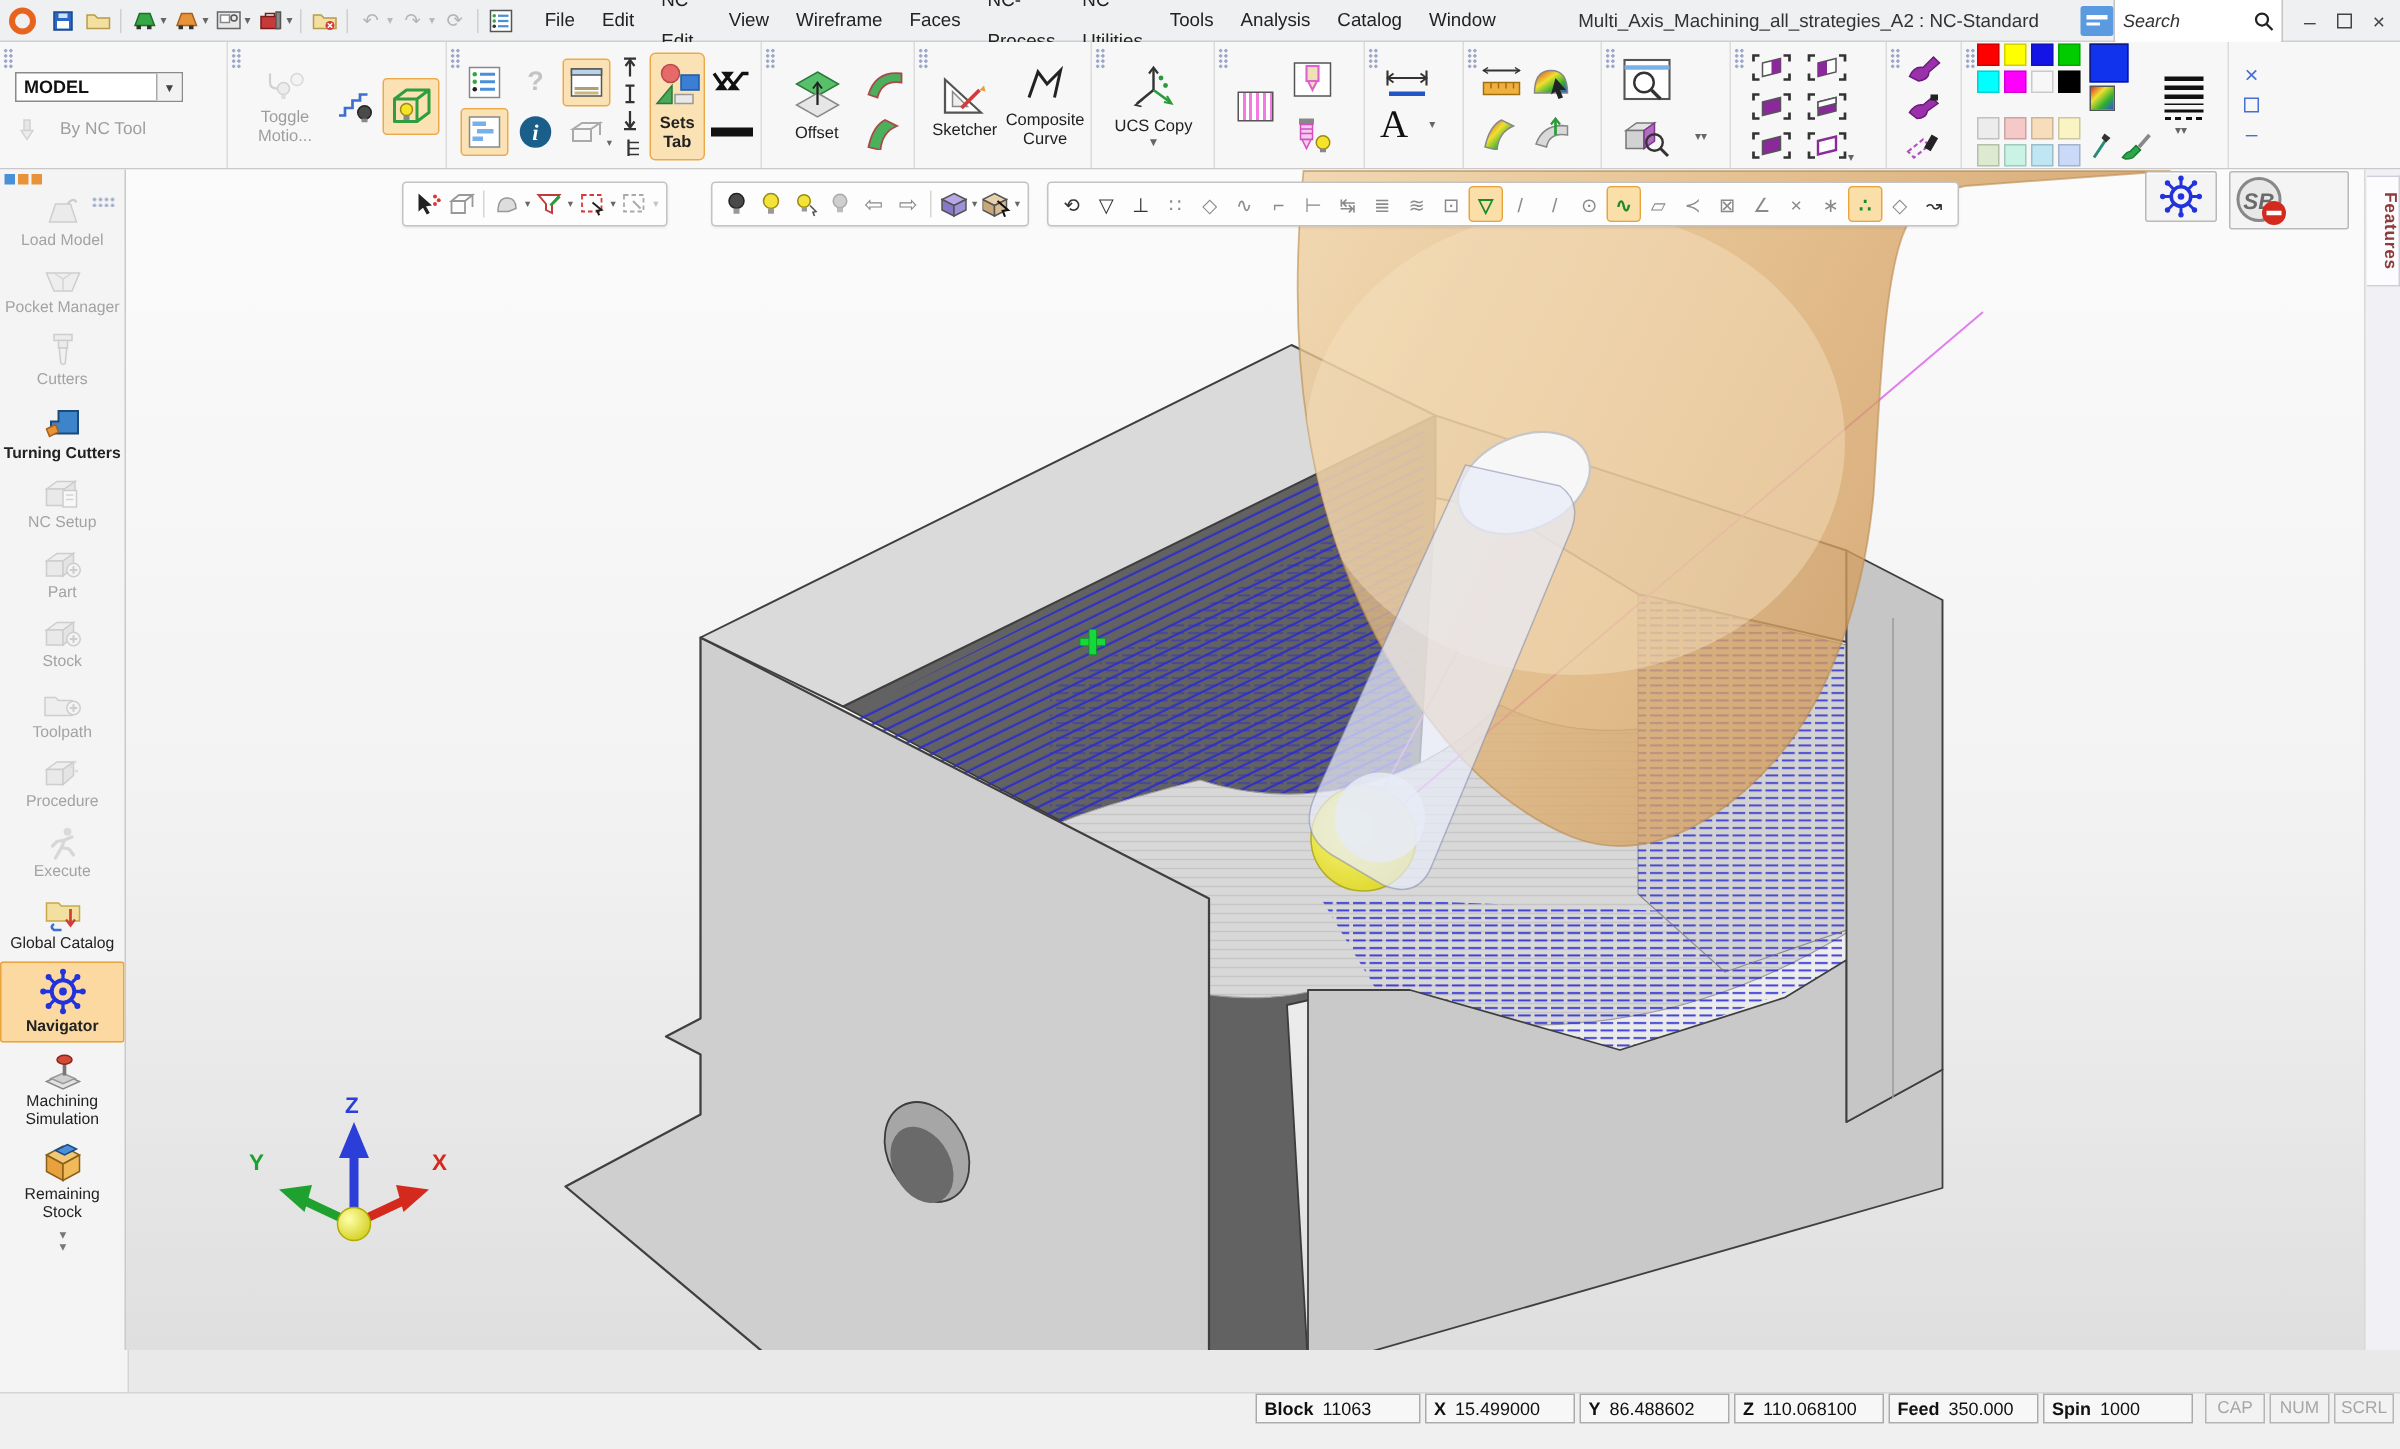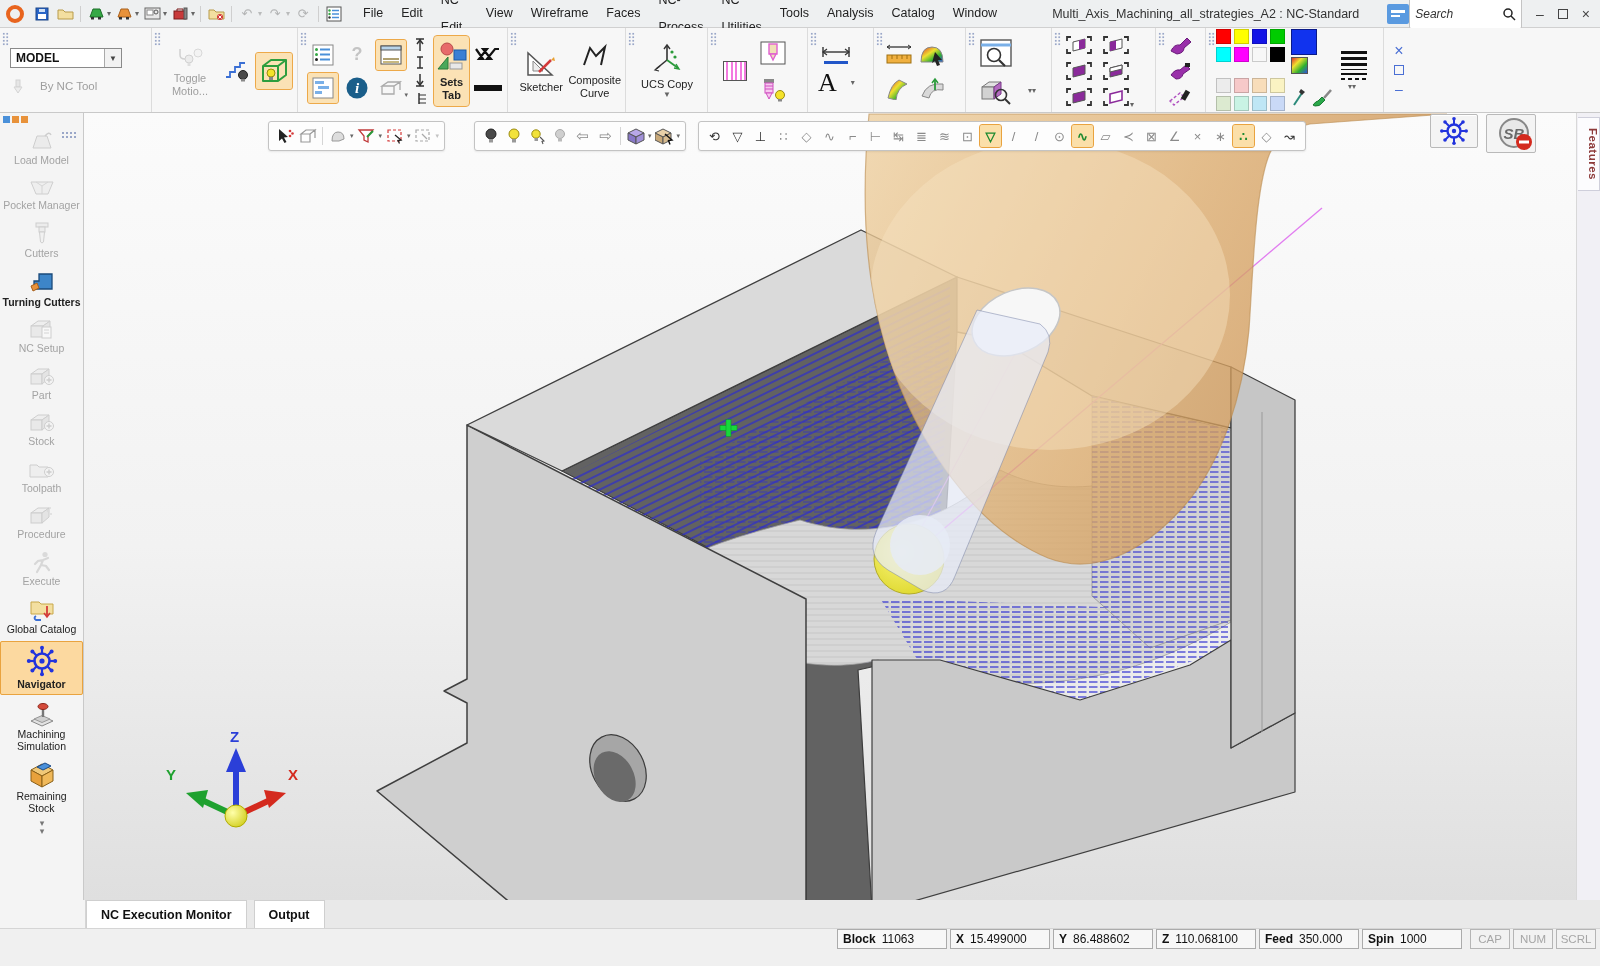--- a/index.html
+++ b/index.html
@@ -79,21 +79,21 @@
 
   .vtb { position:absolute; top:8px; height:30px; background:#fdfdfd; border:1px solid #c3c3c3; border-radius:3px; display:flex; align-items:center; padding:0 5px; gap:2px; box-shadow:0 1px 2px rgba(0,0,0,.08); }
   .vtb-a { left:184px; } .vtb-b { left:390px; } .vtb-c { left:614px; }
   .ticon { min-width:21px; height:22px; display:flex; align-items:center; justify-content:center; font-size:13px; color:#8a8a8a; border-radius:2px; padding:0 1px; }
   .ticon.dark { color:#333; }
   .ticon[data-hl="true"] { background:#fbdfa9; outline:1px solid #e9a33f; color:#1d8a30; font-weight:bold; }
   .tsep { width:1px; height:18px; background:#d5d5d5; margin:0 2px; }
   .tdd { font-size:7px; color:#666; }
 
   .navbtn { position:absolute; left:1346px; top:1px; width:48px; height:34px; background:#f4f4f4; border:1px solid #b9b9b9; border-radius:2px; display:flex; align-items:center; justify-content:center; box-shadow:inset 0 1px 0 #fff; }
-  .sbbtn { position:absolute; left:1402px; top:1px; width:50px; height:39px; background:#f4f4f4; border:1px solid #b9b9b9; border-radius:2px; display:flex; align-items:center; justify-content:flex-end; }
+  .sbbtn { position:absolute; left:1402px; top:1px; width:80px; height:39px; background:#f4f4f4; border:1px solid #b9b9b9; border-radius:2px; display:flex; align-items:center; justify-content:flex-start; }
 
   .rightstrip { width:24px; background:#f1f0f5; border-left:1px solid #d8d8d8; position:relative; }
   .features-tab { position:absolute; top:4px; left:1px; width:22px; padding:10px 0; background:#fcfcfe; border:1px solid #cfcfdb; border-left:none; writing-mode:vertical-rl; text-align:center; font-size:11.5px; font-weight:bold; color:#8d3a3a; letter-spacing:.5px; }
 
   
   .tabsrow { flex:none; height:28px; background:#e9e9e9; display:flex; align-items:stretch; }
   .tabs-spacer { width:86px; background:#f4f4f4; border-right:1px solid #d5d5d5; }
   .btab { background:#fff; border:1px solid #cfcfcf; border-bottom:none; margin-right:7px; padding:0 14px; display:flex; align-items:center; font-size:12.5px; font-weight:bold; color:#111; }
   .statusbar { flex:1; background:#f0f0f0; border-top:1px solid #d5d5d5; display:flex; padding:0 2px; }
   .status-fields { display:flex; gap:3px; margin-left:auto; }
@@ -357,20 +357,43 @@
           <svg width="30" height="20">
               <polyline points="3,4 10,14 6,14 14,4 10,4 18,14 14,14 22,4 26,4" fill="none" stroke="#111" stroke-width="2.2"></polyline>
             </svg>
         </div>
         <div class="cell">
             <span class="blackbar"></span>
           </div>
       </div>
     </div>
 
+    <div class="rgroup" style="width:102px">
+      <div class="bigbtn" style="width:54px">
+        <svg width="34" height="34">
+            <polygon points="17,2 31,10 17,18 3,10" fill="#58c06a" stroke="#2a7a3a"></polygon>
+            <polygon points="17,16 31,24 17,32 3,24" fill="#e6e6e6" stroke="#888"></polygon>
+            <line x1="17" y1="10" x2="17" y2="24" stroke="#222" stroke-width="1.5"></line>
+            <path d="M14,13 L17,9 L20,13" fill="none" stroke="#222" stroke-width="1.3"></path>
+          </svg>
+        <span class="lbl">Offset</span>
+      </div>
+      <div class="vcol">
+        <div class="cell">
+            <svg width="28" height="24">
+              <path d="M3,20 Q8,4 25,6 L25,12 Q12,10 9,22 Z" fill="#4ab05c" stroke="#a84a4a" stroke-width="1.2"></path>
+            </svg>
+          </div>
+        <div class="cell">
+            <svg width="28" height="24">
+              <path d="M3,22 Q6,8 14,4 L22,8 Q12,12 11,24 Z" fill="#4ab05c" stroke="#a84a4a" stroke-width="1.2"></path>
+            </svg>
+          </div>
+      </div>
+    </div>
 
     <div class="rgroup" style="width:118px">
       <div class="bigbtn" style="width:54px">
         <svg width="32" height="30">
             <polygon points="3,27 27,27 3,5" fill="#fff" stroke="#555" stroke-width="1.5"></polygon>
             <polygon points="8,23 18,23 8,13" fill="#eee" stroke="#888"></polygon>
             <line x1="14" y1="24" x2="26" y2="12" stroke="#d43a3a" stroke-width="2.5"></line>
             <polygon points="26,12 29,9 30,13" fill="#e8a030"></polygon>
           </svg>
         <span class="lbl">Sketcher</span>
@@ -1058,24 +1081,20 @@
       </div>
     </div>
 
     <div class="rightstrip">
       <div class="features-tab">Features</div>
     </div>
   </div>
 
   <div class="tabsrow">
     <div class="tabs-spacer"></div>
-    <div style="display:flex">
-      <div class="btab" data-state="active">NC Execution Monitor</div>
-        <div class="btab" data-state="normal">Output</div>
-    </div>
   </div>
 
   <div class="statusbar">
     <div class="status-fields">
       <span class="sf">
           <b>Block</b>
           <span>11063</span>
         </span>
         <span class="sf">
           <b>X</b>

